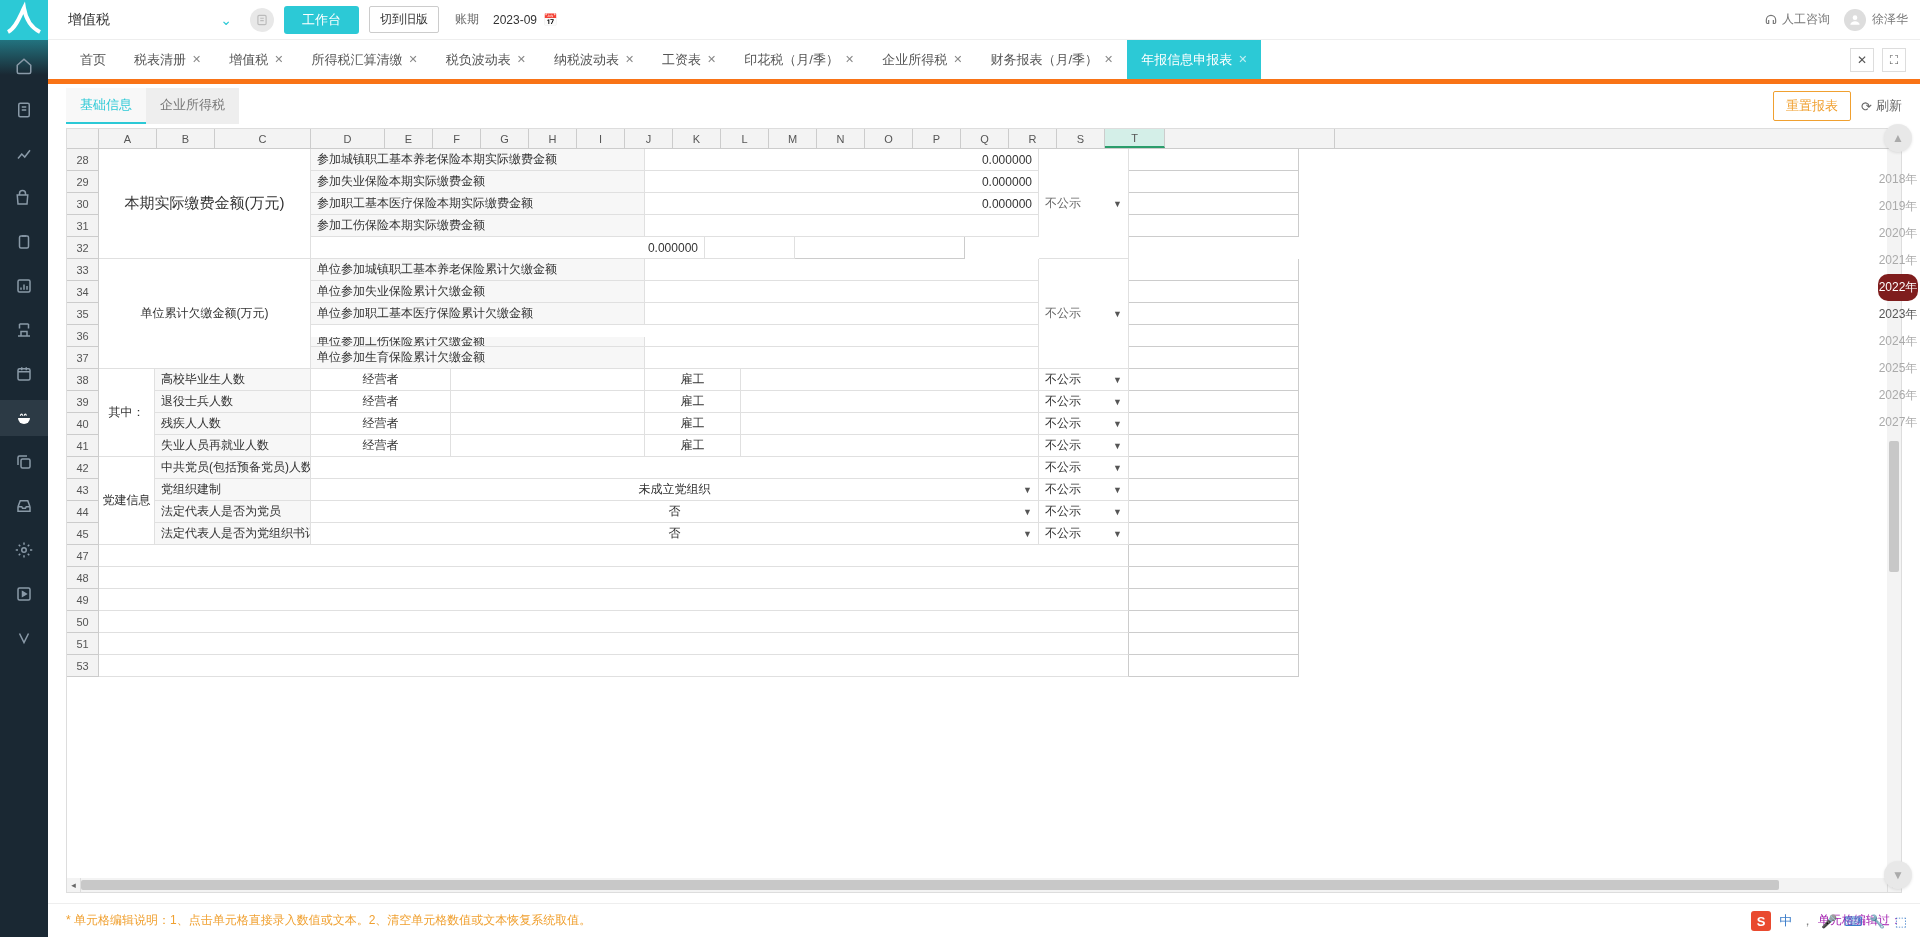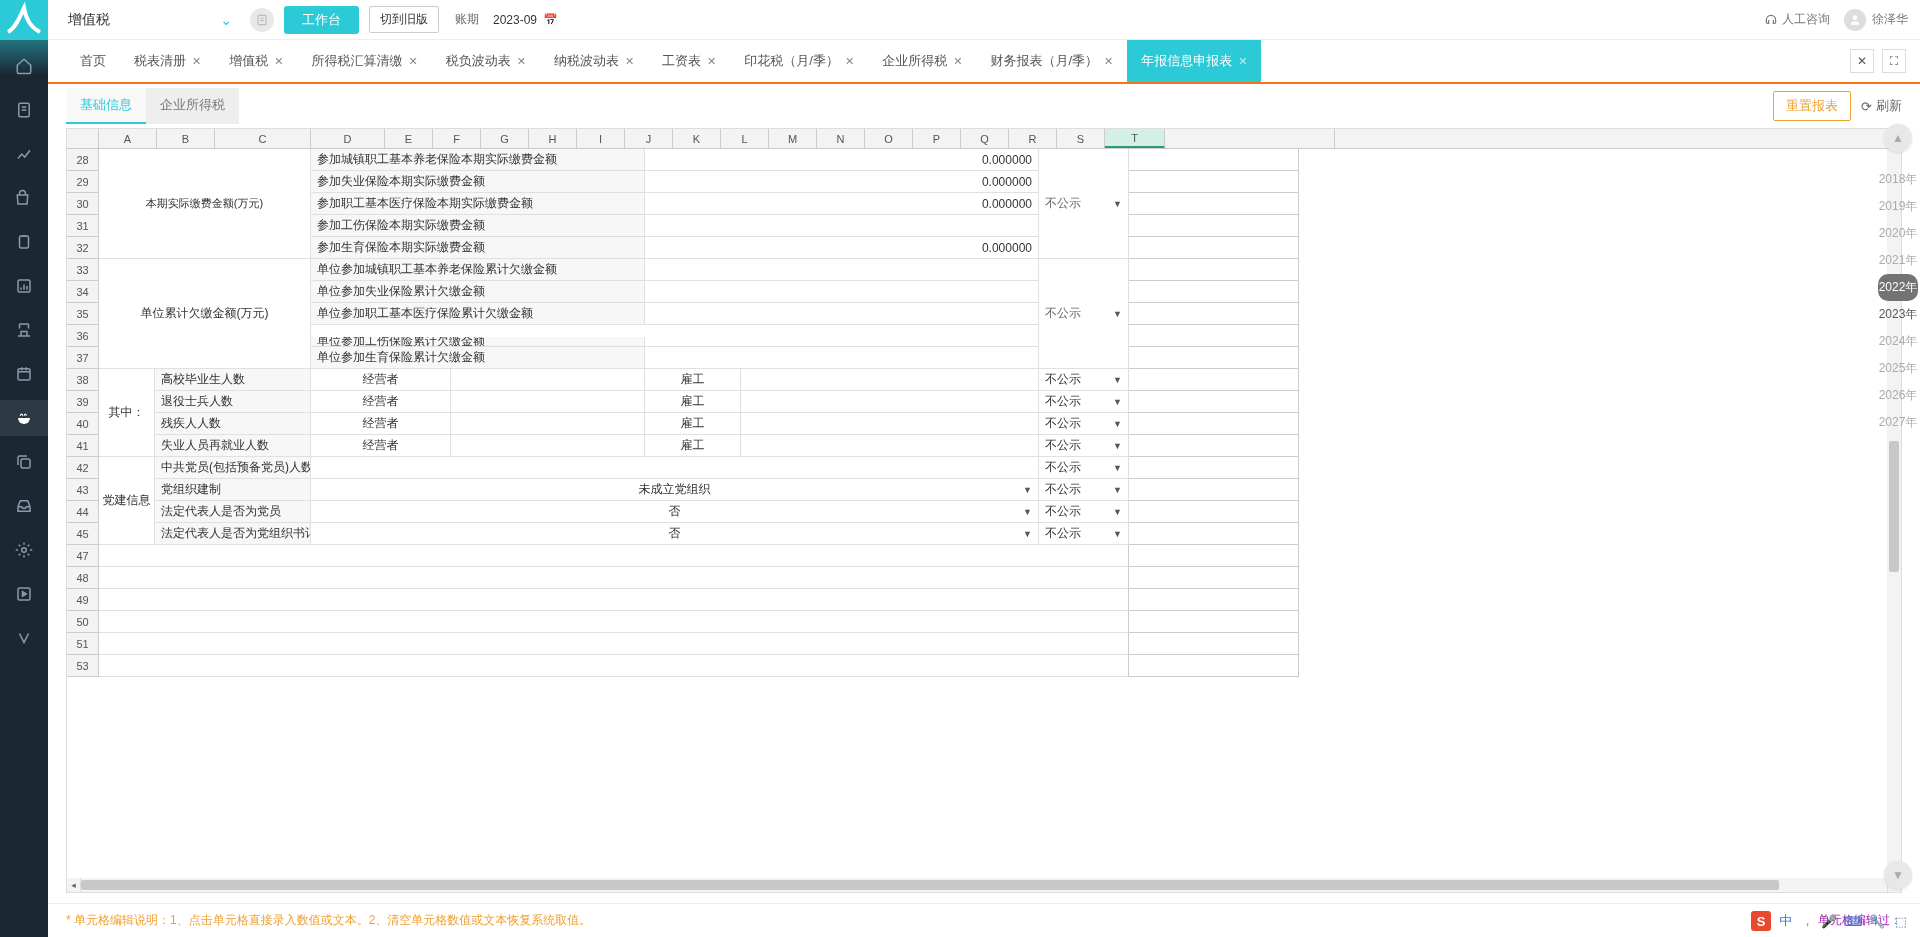--- a/index.html
+++ b/index.html
@@ -27,21 +27,21 @@
 .header-label { color: #666; margin-left: 6px; }
 .header-date { color: #333; margin-left: 4px; display: flex; align-items: center; gap: 6px; }
 .date-icon { color: #2cc9d6; }
 .header-spacer { flex: 1; }
 .header-right { display: flex; align-items: center; gap: 14px; color: #777; }
 .header-right .icon { width: 14px; height: 14px; }
 .user { display: flex; align-items: center; gap: 6px; }
 .avatar { width: 22px; height: 22px; border-radius: 50%; background: #ddd; display: flex; align-items: center; justify-content: center; color: #fff; font-size: 12px; }
 
 
-.tabs { height: 44px; display: flex; align-items: stretch; border-bottom: 2px solid #f97316; padding-left: 18px; padding-right: 8px; overflow: hidden; }
+.tabs { height: 44px; display: flex; align-items: stretch; border-bottom: 5px solid #f97316; padding-left: 18px; padding-right: 8px; overflow: hidden; }
 .tab { display: flex; align-items: center; gap: 6px; padding: 0 14px; font-size: 13px; color: #555; cursor: pointer; white-space: nowrap; }
 .tab.active { background: #2cc9d6; color: #fff; }
 .tab .close { font-size: 11px; color: inherit; opacity: .7; }
 .tabs-actions { margin-left: auto; display: flex; align-items: center; gap: 8px; padding-right: 6px; }
 .tabs-actions .tbtn { width: 24px; height: 24px; border: 1px solid #ddd; display: flex; align-items: center; justify-content: center; cursor: pointer; color: #555; }
 
 
 .subbar { height: 44px; display: flex; align-items: center; padding: 0 18px; gap: 10px; position: relative; }
 .subtabs { display: flex; }
 .subtab { padding: 8px 14px; font-size: 13px; color: #777; cursor: pointer; }
@@ -71,21 +71,21 @@
 .grid-vscroll { position: absolute; right: 0; top: 20px; bottom: 14px; width: 14px; background: #f3f3f3; }
 .vthumb { position: absolute; left: 2px; right: 2px; top: 40%; height: 18%; background: #c8c8c8; border-radius: 2px; }
 .grid-hscroll { height: 14px; background: #f3f3f3; display: flex; align-items: center; }
 .hs-btn { width: 14px; height: 14px; display: flex; align-items: center; justify-content: center; font-size: 9px; color: #666; border-right: 1px solid #ddd; }
 .htrack { flex: 1; position: relative; height: 14px; }
 .hthumb { position: absolute; left: 0; width: 94%; top: 2px; bottom: 2px; background: #c8c8c8; border-radius: 2px; }
 
 
 .year-rail { position: absolute; right: 0; top: 112px; bottom: 42px; width: 44px; display: flex; flex-direction: column; align-items: center; gap: 2px; padding-top: 6px; }
 .year-btn { width: 40px; padding: 5px 0; text-align: center; font-size: 12px; color: #aaa; cursor: pointer; border-radius: 10px; }
-.year-btn.active { background: #737373; color: #fff; }
+.year-btn.active { background: #7f1d1d; color: #fff; }
 .year-btn.near { color: #555; }
 .rail-arrow { width: 28px; height: 28px; border-radius: 50%; background: #e8e8e8; color: #aaa; display: flex; align-items: center; justify-content: center; cursor: pointer; margin: 6px 0; box-shadow: 0 1px 3px rgba(0,0,0,.1); }
 
 
 .footer { height: 34px; display: flex; align-items: center; padding: 0 18px; border-top: 1px solid #eee; font-size: 12px; }
 .footer .note { color: #f0a030; }
 .footer-spacer { flex: 1; }
 .footer-right { color: #a21caf; }
 
 
@@ -349,26 +349,25 @@
               <div class="rowh">31</div>
               <div class="cell  blank-outer" style="width: 212px;"></div>
               <div class="cell  field-label" style="width: 334px;">参加工伤保险本期实际缴费金额</div>
               <div class="cell  val-right" style="width: 394px;"></div>
               <div class="cell  " style="width: 90px;"></div>
               <div class="cell wExtra blank-outer"></div>
             </div>
             <div class="row">
               <div class="rowh">32</div>
               <div class="cell  blank-outer" style="width: 212px;"></div>
-              <div class="cell  field-label" style="width: 334px;">参加生育保险本期实际缴费金额</div>
               <div class="cell  val-right" style="width: 394px;">0.000000</div>
               <div class="cell  " style="width: 90px;"></div>
               <div class="cell wExtra blank-outer"></div>
             </div>
-            <div style="position: absolute; left: 32px; width: 212px; display: flex; align-items: center; justify-content: center; background: rgb(255, 255, 255); border-right: 1px solid rgb(224, 224, 224); border-bottom: 1px solid rgb(224, 224, 224); font-size: 11px; color: rgb(51, 51, 51); top: 0px; height: 110px;">本期实际缴费金额(万元)</div>
+            <div style="position: absolute; left: 32px; width: 212px; display: flex; align-items: center; justify-content: center; background: rgb(255, 255, 255); border-right: 1px solid rgb(224, 224, 224); border-bottom: 1px solid rgb(224, 224, 224); font-size: 15px; color: rgb(51, 51, 51); top: 0px; height: 110px;">本期实际缴费金额(万元)</div>
             <div style="position: absolute; left: 972px; width: 90px; display: flex; align-items: center; justify-content: space-between; padding: 0px 6px; background: rgb(255, 255, 255); border-right: 1px solid rgb(224, 224, 224); border-bottom: 1px solid rgb(224, 224, 224); font-size: 12px; top: 0px; height: 110px;">
               <span>不公示</span>
               <span class="dd-arrow">▼</span>
             </div>
             <div class="row">
               <div class="rowh">33</div>
               <div class="cell  blank-outer" style="width: 212px;"></div>
               <div class="cell  field-label" style="width: 334px;">单位参加城镇职工基本养老保险累计欠缴金额</div>
               <div class="cell  val-right" style="width: 394px;"></div>
               <div class="cell  " style="width: 90px;"></div>

